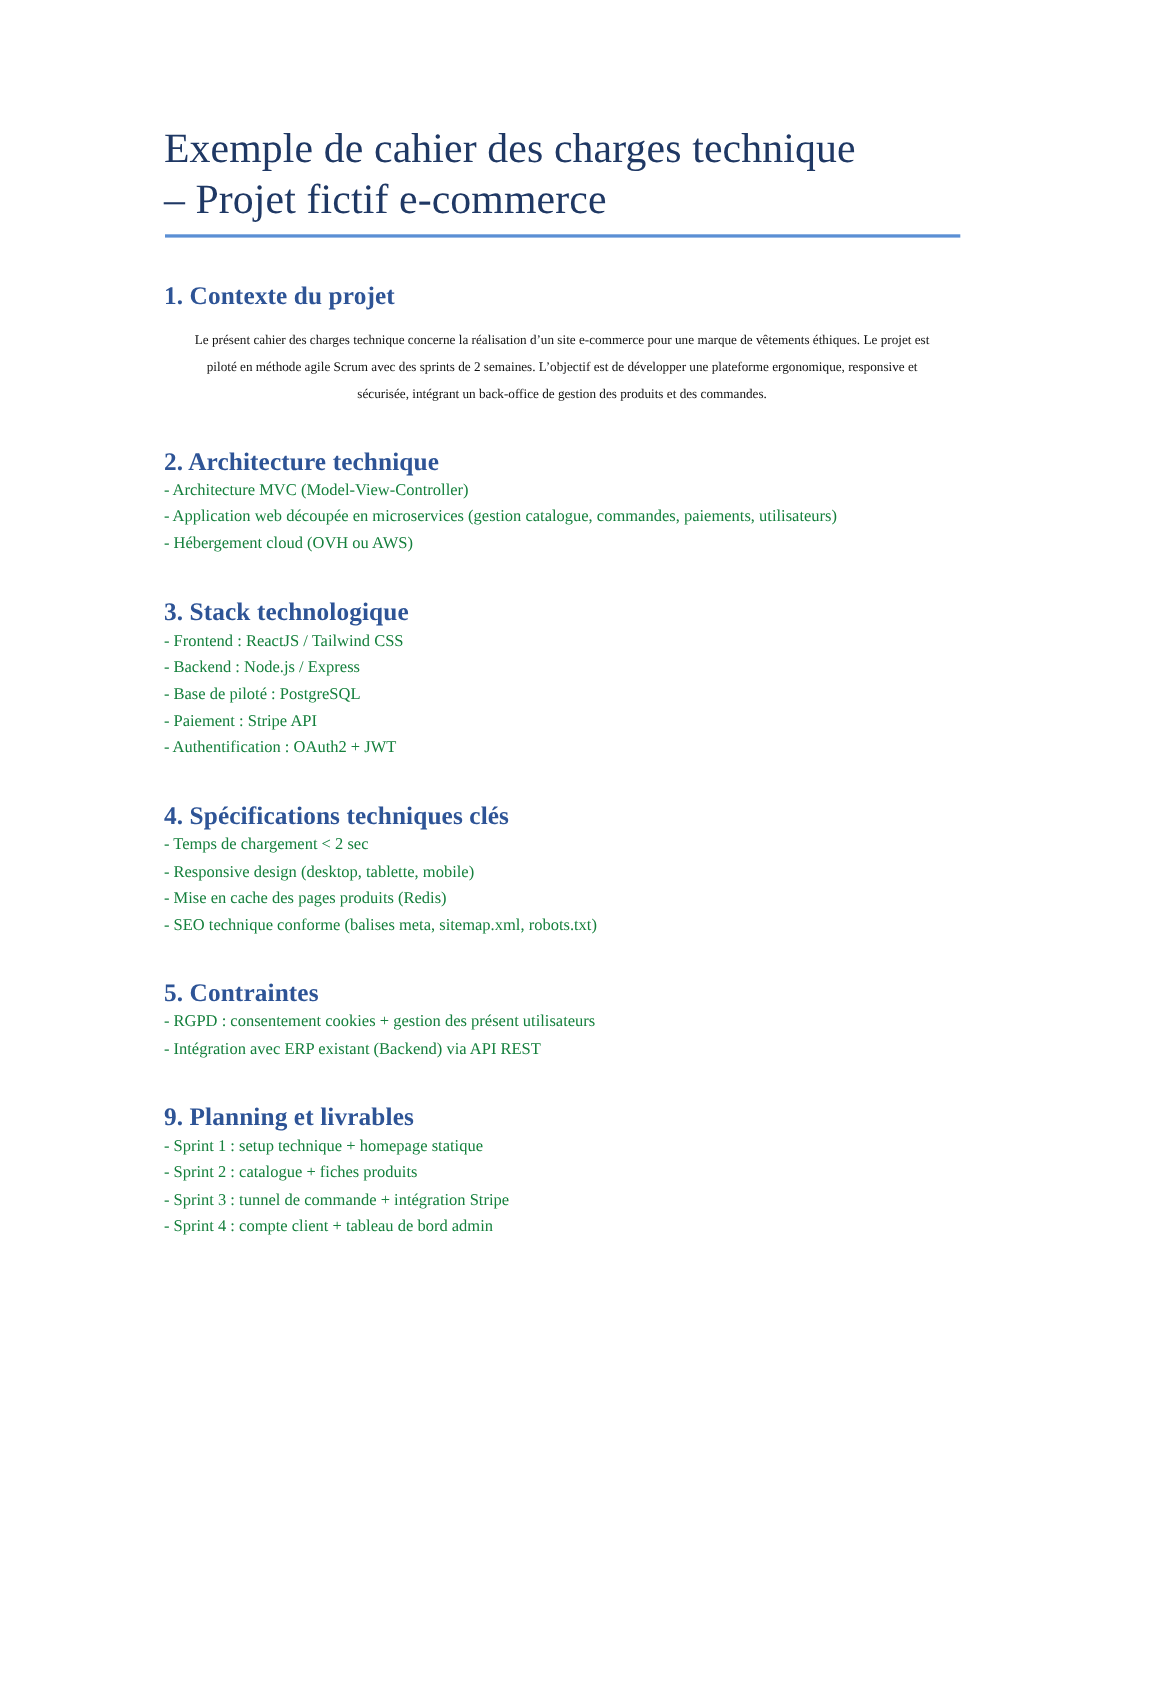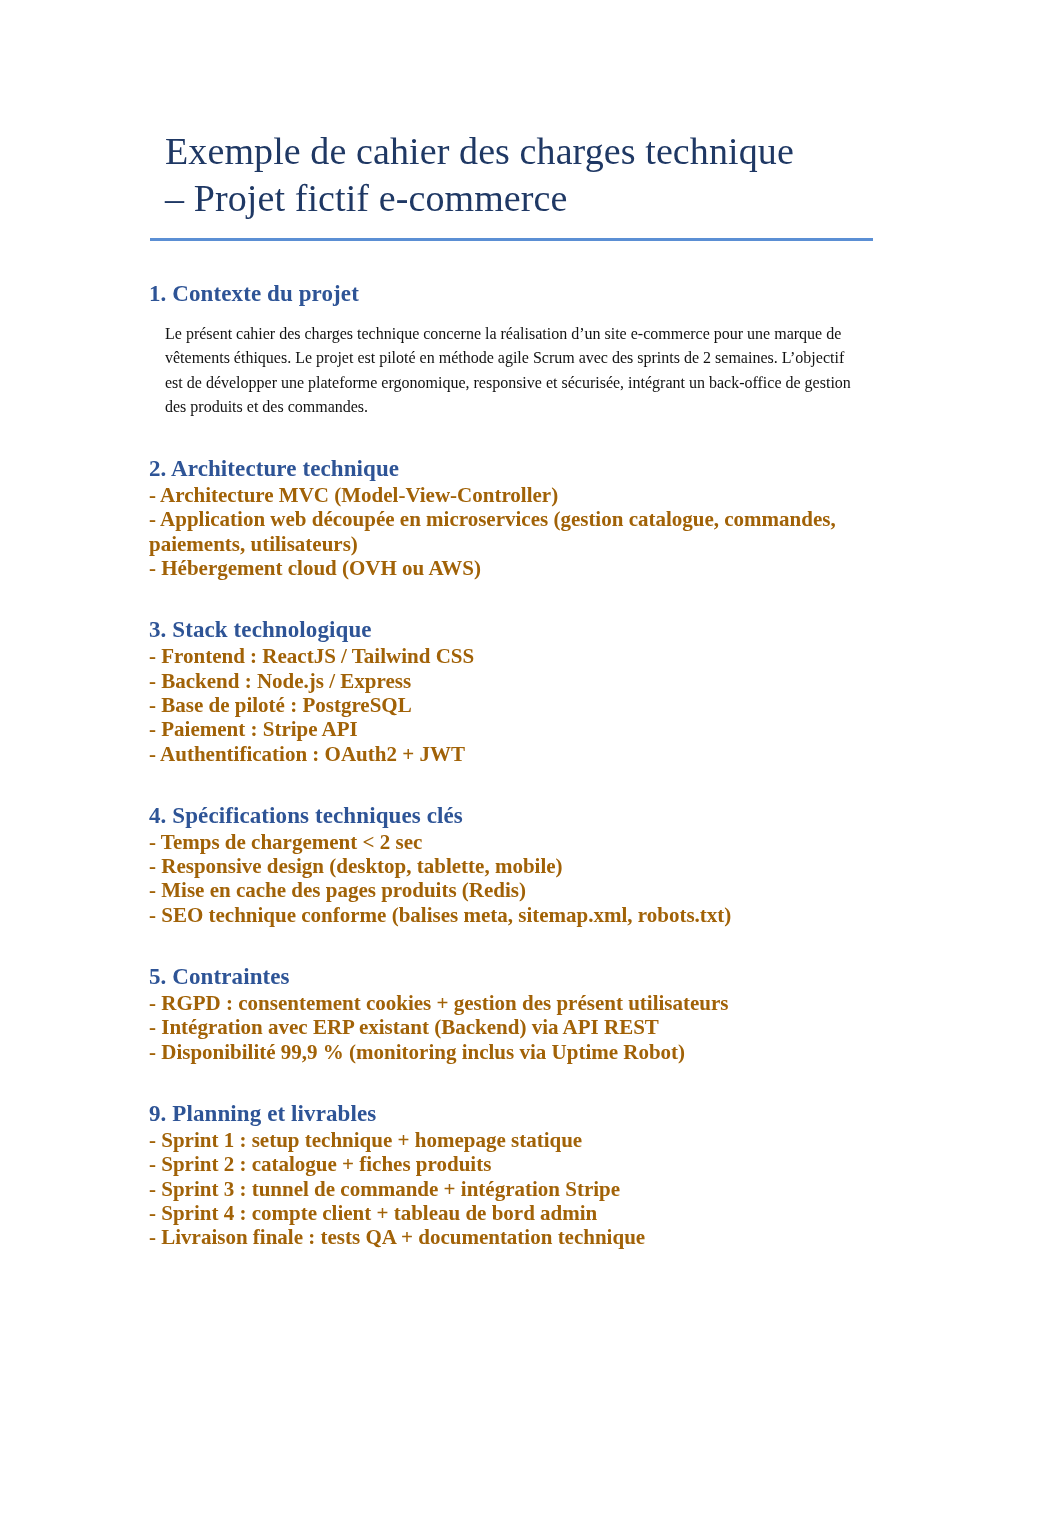--- a/index.html
+++ b/index.html
@@ -26,21 +26,21 @@
   }
   .content {
     position: absolute;
     left: 149px;
     top: 112px;
     width: 724px;
   }
 
   
   .doc-title {
-    margin: 16px;
+    margin: 0;
     font-family: "Liberation Serif", "DejaVu Serif", serif;
     font-size: 38px;
     line-height: 47px;
     font-weight: 400;
     color: #1f3864;
     letter-spacing: 0.1px;
   }
   .doc-title .title-line {
     display: block;
     white-space: nowrap;
@@ -64,36 +64,35 @@
     margin: 0 0 2px 0;
     font-family: "Liberation Serif", "DejaVu Serif", serif;
     font-size: 23px;
     line-height: 25px;
     font-weight: 700;
     color: #2e5496;
     letter-spacing: 0.1px;
   }
   .body-paragraph {
     margin: 16px;
-    font-size: 16px;
+    font-size: 12px;
     line-height: 24.3px;
     color: #121212;
-    text-align: left;
+    text-align: center;
   }
   .bullet-list {
     margin: 0;
     padding: 0;
     list-style: none;
   }
   .bullet-list li {
     margin: 0;
-    font-size: 21px;
+    font-size: 15px;
     line-height: 24.3px;
-    color: #a16207;
-    font-weight: bold;
+    color: #15803d;
   }
 </style>
 </head>
 <body>
 
 <div class="page">
   <div class="content">
 
     <h1 class="doc-title">
       <span class="title-line">Exemple de cahier des charges technique</span>
@@ -134,29 +133,27 @@
         <li>- Mise en cache des pages produits (Redis)</li>
         <li>- SEO technique conforme (balises meta, sitemap.xml, robots.txt)</li>
       </ul>
     </section>
 
     <section class="section">
       <h2 class="section-heading">5. Contraintes</h2>
       <ul class="bullet-list">
         <li>- RGPD : consentement cookies + gestion des présent utilisateurs</li>
         <li>- Intégration avec ERP existant (Backend) via API REST</li>
-        <li>- Disponibilité 99,9 % (monitoring inclus via Uptime Robot)</li>
       </ul>
     </section>
 
     <section class="section">
       <h2 class="section-heading">9. Planning et livrables</h2>
       <ul class="bullet-list">
         <li>- Sprint 1 : setup technique + homepage statique</li>
         <li>- Sprint 2 : catalogue + fiches produits</li>
         <li>- Sprint 3 : tunnel de commande + intégration Stripe</li>
         <li>- Sprint 4 : compte client + tableau de bord admin</li>
-        <li>- Livraison finale : tests QA + documentation technique</li>
       </ul>
     </section>
 
   </div>
 </div>
 
 </body></html>

